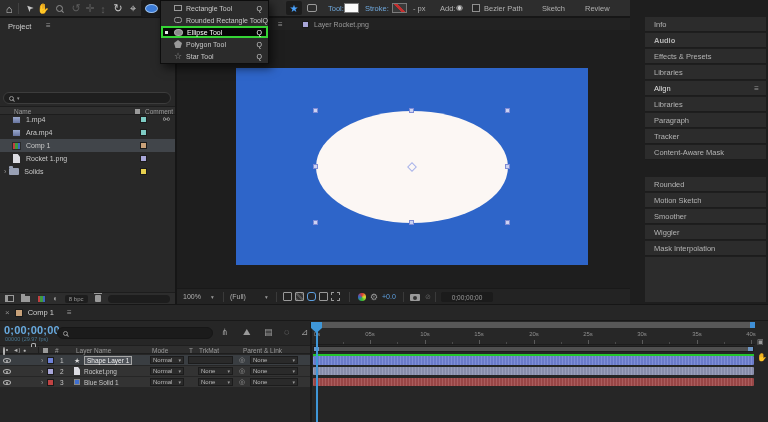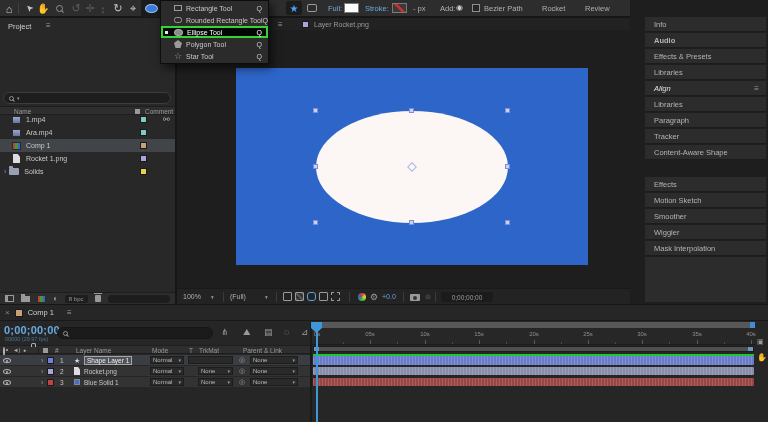--- a/index.html
+++ b/index.html
@@ -74,21 +74,21 @@
   .vdiv{position:absolute;top:3px;width:1px;height:10px;background:#3a3a3a;}
   .vicon{position:absolute;top:3px;width:9px;height:9px;border:1px solid #9a9a9a;border-radius:1px;}
   .vicon.blue{border-color:#5ea0e0;}
   .color-wheel{position:absolute;top:4px;width:8px;height:8px;border-radius:50%;background:conic-gradient(#d33,#dd3,#3b3,#36c,#d33);}
   .cam{position:absolute;top:5px;width:10px;height:7px;background:#9a9a9a;border-radius:1px;}
   .cam::after{content:'';position:absolute;left:3px;top:1.5px;width:4px;height:4px;border-radius:50%;background:#333;}
   .vtimecode{position:absolute;top:3px;width:52px;height:10px;background:#1b1b1b;border-radius:2px;color:#9a9a9a;font-size:6.5px;display:flex;align-items:center;justify-content:center;}
   
   #rightpanel{left:630px;top:0;width:138px;height:304px;background:#1e1e1e;}
   .rp-row{position:absolute;left:15px;width:121px;height:15px;background:#2c2c2c;border-bottom:1px solid #1c1c1c;display:flex;align-items:center;padding-left:9px;font-size:7.5px;color:#b4b4b4;}
-  .rp-row.active{color:#e0e0e0;font-style:italic;}
+  .rp-row.active{color:#e0e0e0;}
   .rp-fill{position:absolute;left:15px;width:121px;background:#2c2c2c;}
   
   #timeline{left:0;top:305px;width:768px;height:117px;background:#262626;}
   #tl-tab{position:absolute;left:0;top:0;width:768px;height:16px;display:flex;align-items:center;gap:5px;padding-left:5px;font-size:7.5px;color:#cfcfcf;border-bottom:1px solid #191919;}
   #tl-timecode{position:absolute;left:4px;top:19px;font-size:11px;font-weight:bold;color:#68aadf;letter-spacing:.2px;}
   #tl-frameinfo{position:absolute;left:5px;top:31px;font-size:5.5px;color:#49768f;}
   #tl-search{position:absolute;left:57px;top:22px;width:156px;height:12px;background:#1b1b1b;border:1px solid #161616;border-radius:6px;display:flex;align-items:center;padding:0 5px;gap:3px;}
   #tl-search input{background:transparent;border:none;outline:none;width:120px;font-size:7px;color:#bbb;font-family:inherit;}
   .tl-icon{position:absolute;top:23px;color:#9a9a9a;font-size:9px;line-height:9px;}
   #tl-header{position:absolute;left:0;top:40px;width:310px;height:9px;background:#2e2e2e;border-top:1px solid #1e1e1e;border-bottom:1px solid #1e1e1e;font-size:6.5px;color:#9a9a9a;}
@@ -143,30 +143,30 @@
     <div class="tool" style="left:111px;width:14px;">↻</div>
     <div class="tool" style="left:126px;width:14px;">⌖</div>
     <div class="tool ellipse-active" style="left:141px;">
         <span class="ellipse-glyph"></span>
       </div>
 
     <div class="toolbtn" style="left:286px;background:#1c1c1c;color:#4aa3ff;font-size:10px;">★</div>
     <div class="toolbtn" style="left:304px;">
         <span class="maskbtn-glyph"></span>
       </div>
-    <span class="optlabel bluelabel" style="left:328px;">Full:</span>
+    <span class="optlabel bluelabel" style="left:328px;">Tool:</span>
     <span class="swatch-fill" style="left:344px;"></span>
     <span class="optlabel bluelabel" style="left:365px;">Stroke:</span>
     <span class="swatch-stroke" style="left:392px;"></span>
     <span class="optlabel" style="left:413px;">- px</span>
     <span class="optlabel" style="left:440px;">Add:</span>
     <span class="optlabel" style="left:456px;font-size:8px;top:3px;color:#cfcfcf;">◉</span>
     <span class="checkbox" style="left:472px;"></span>
     <span class="optlabel" style="left:484px;">Bezier Path</span>
-    <span class="optlabel" style="left:542px;">Rocket</span>
+    <span class="optlabel" style="left:542px;">Sketch</span>
     <span class="optlabel" style="left:585px;">Review</span>
     <span class="optlabel" style="left:637px;top:3px;font-size:9px;">»</span>
     <div id="help-box">
       <span class="mag"></span>
       <input placeholder="Search Help" style="">
     </div>
   </div>
 
   <div id="shape-menu" class="abs">
     <div class="menu-row">
@@ -316,27 +316,27 @@
     <div class="rp-row" style="top:97px;">
         <span>Libraries</span>
       </div>
     <div class="rp-row" style="top:113px;">
         <span>Paragraph</span>
       </div>
     <div class="rp-row" style="top:129px;">
         <span>Tracker</span>
       </div>
     <div class="rp-row" style="top:145px;">
-        <span>Content-Aware Shape</span>
+        <span>Content-Aware Mask</span>
       </div>
     <div class="rp-row" style="top:177px;">
         <span>Paint</span>
       </div>
     <div class="rp-row" style="top:177px;">
-        <span>Effects</span>
+        <span>Rounded</span>
       </div>
     <div class="rp-row" style="top:193px;">
         <span>Motion Sketch</span>
       </div>
     <div class="rp-row" style="top:209px;">
         <span>Smoother</span>
       </div>
     <div class="rp-row" style="top:225px;">
         <span>Wiggler</span>
       </div>

